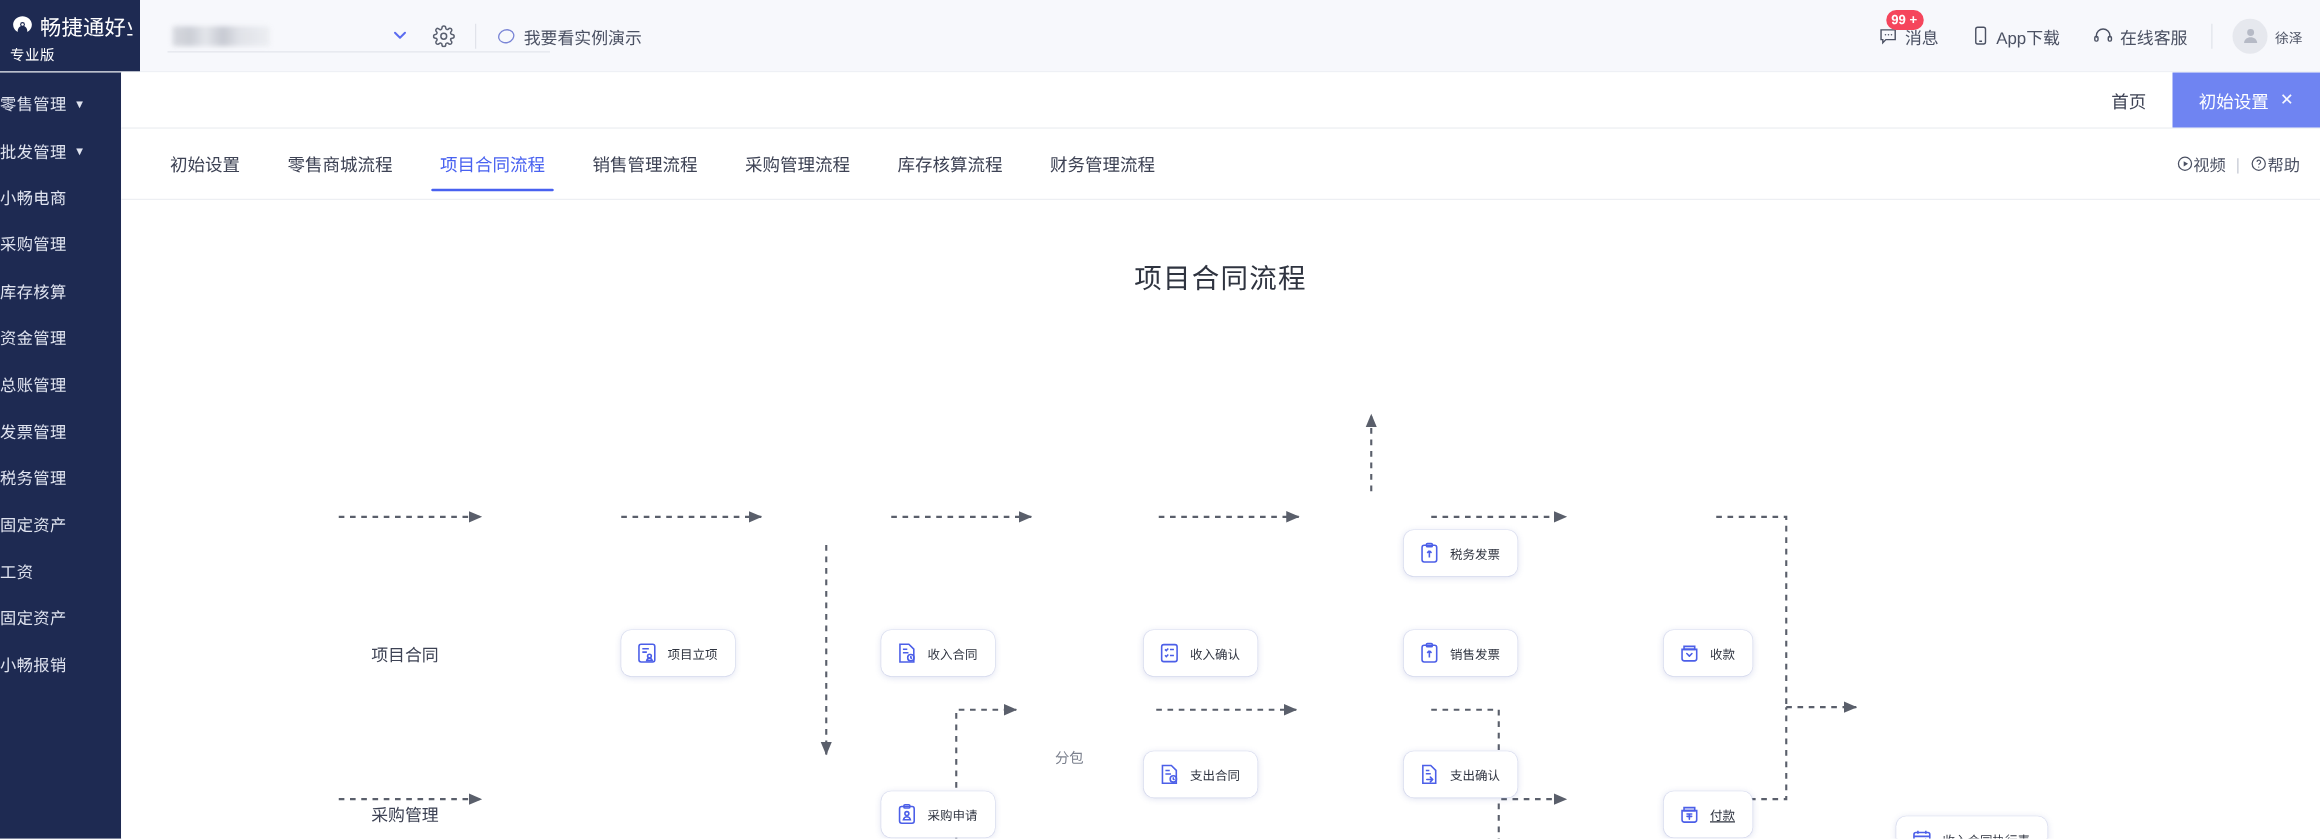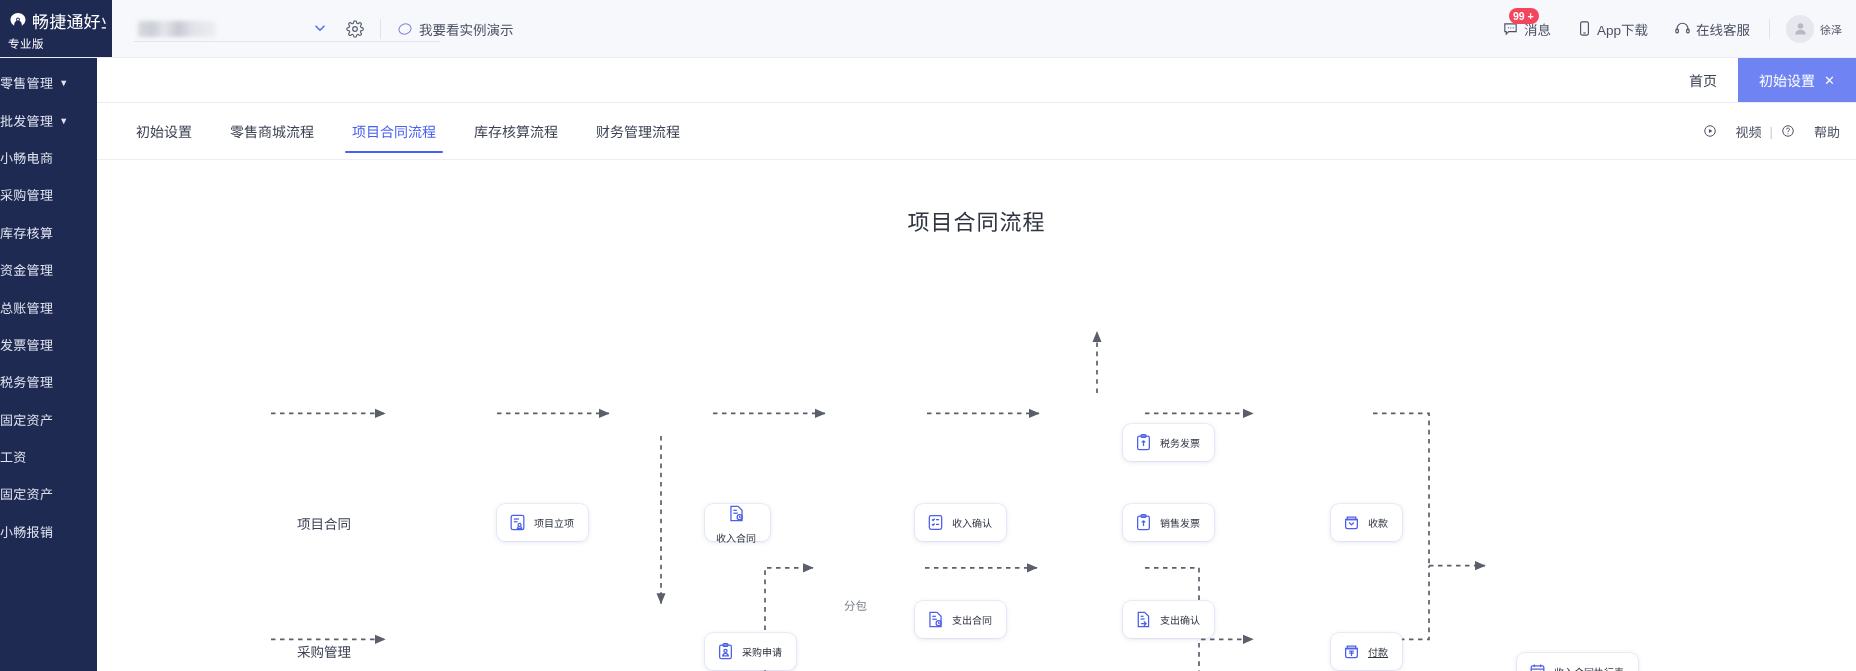--- a/index.html
+++ b/index.html
@@ -239,21 +239,21 @@
   }
   .nav-right {
     margin-left: auto;
     display: flex; align-items: center;
     font-size: 13px;
     color: #4b5163;
     gap: 8px;
     padding-right: 2px;
   }
   .nav-right .sep { color: #c9ccd6; }
-  .nr-item { display: flex; align-items: center; gap: 19px; white-space: nowrap; }
+  .nr-item { display: flex; align-items: center; gap: 0; white-space: nowrap; }
 
   
   .canvas {
     flex: 1 1 auto;
     position: relative;
     overflow: hidden;
     background: #fff;
   }
   .diagram-title {
     position: absolute;
@@ -446,20 +446,26 @@
         <div class="nav-item">
             <span>初始设置</span>
           </div>
         <div class="nav-item">
             <span>零售商城流程</span>
           </div>
         <div class="nav-item active">
             <span>项目合同流程</span>
           </div>
         <div class="nav-item">
+            <span>销售管理流程</span>
+          </div>
+        <div class="nav-item">
+            <span>采购管理流程</span>
+          </div>
+        <div class="nav-item">
             <span>库存核算流程</span>
           </div>
         <div class="nav-item">
             <span>财务管理流程</span>
           </div>
 
         <div class="nav-right">
           <div class="nr-item">
             <svg width="14" height="14" viewBox="0 0 24 24" fill="none" stroke="#4b5163" stroke-width="1.7">
               <circle cx="12" cy="12" r="9"></circle>
@@ -534,21 +540,21 @@
           <svg width="19" height="19" viewBox="0 0 24 24" fill="none" stroke="#4c5fe8" stroke-width="1.6">
             <rect x="4" y="3" width="16" height="18" rx="2.2"></rect>
             <line x1="7.4" y1="7.6" x2="14" y2="7.6"></line>
               <line x1="7.4" y1="11" x2="12" y2="11"></line>
             <circle cx="14.6" cy="15" r="1.9"></circle>
               <path d="M11.8 19.6c.3-1.6 1.4-2.5 2.8-2.5s2.5.9 2.8 2.5z"></path>
           </svg>
           <span>项目立项</span>
         </div>
 
-        <div class="node" style="left:608px; top:344px;flex-direction:column;">
+        <div class="node" style="left:608px; top:344px;">
           <svg width="19" height="19" viewBox="0 0 24 24" fill="none" stroke="#4c5fe8" stroke-width="1.6">
             <path d="M5 3h9l5 5v13H5z"></path>
               <line x1="8" y1="8" x2="12.4" y2="8"></line>
               <line x1="8" y1="11.6" x2="13.6" y2="11.6"></line>
             <circle cx="16" cy="16.6" r="3.2"></circle>
               <path d="M16 14.9v1.8l1.2.8"></path>
           </svg>
           <span>收入合同</span>
         </div>
 

